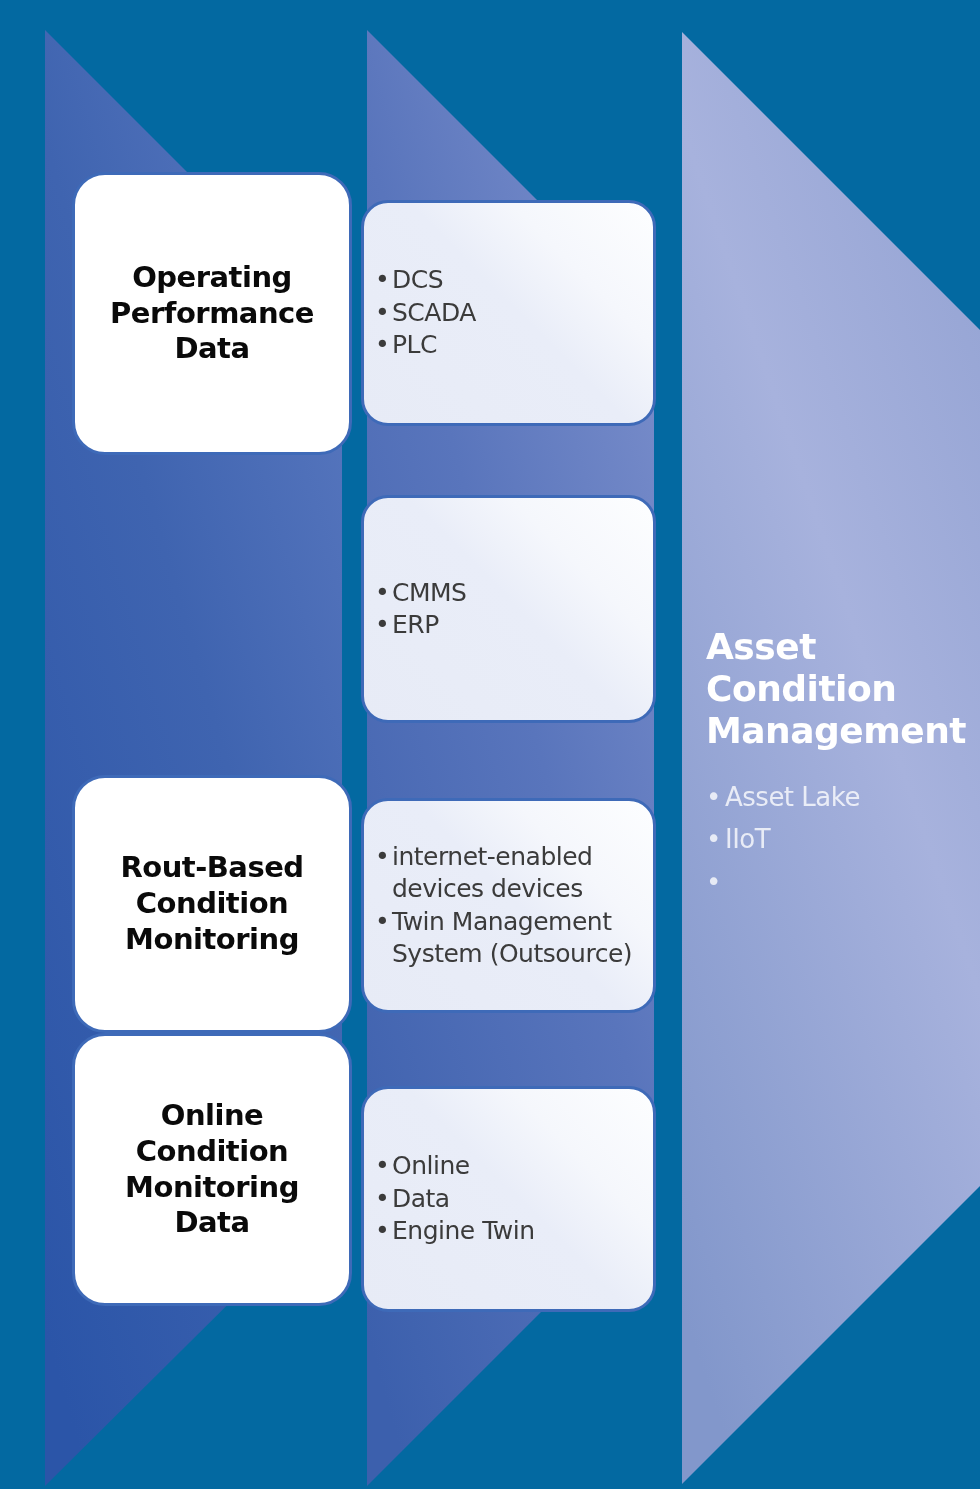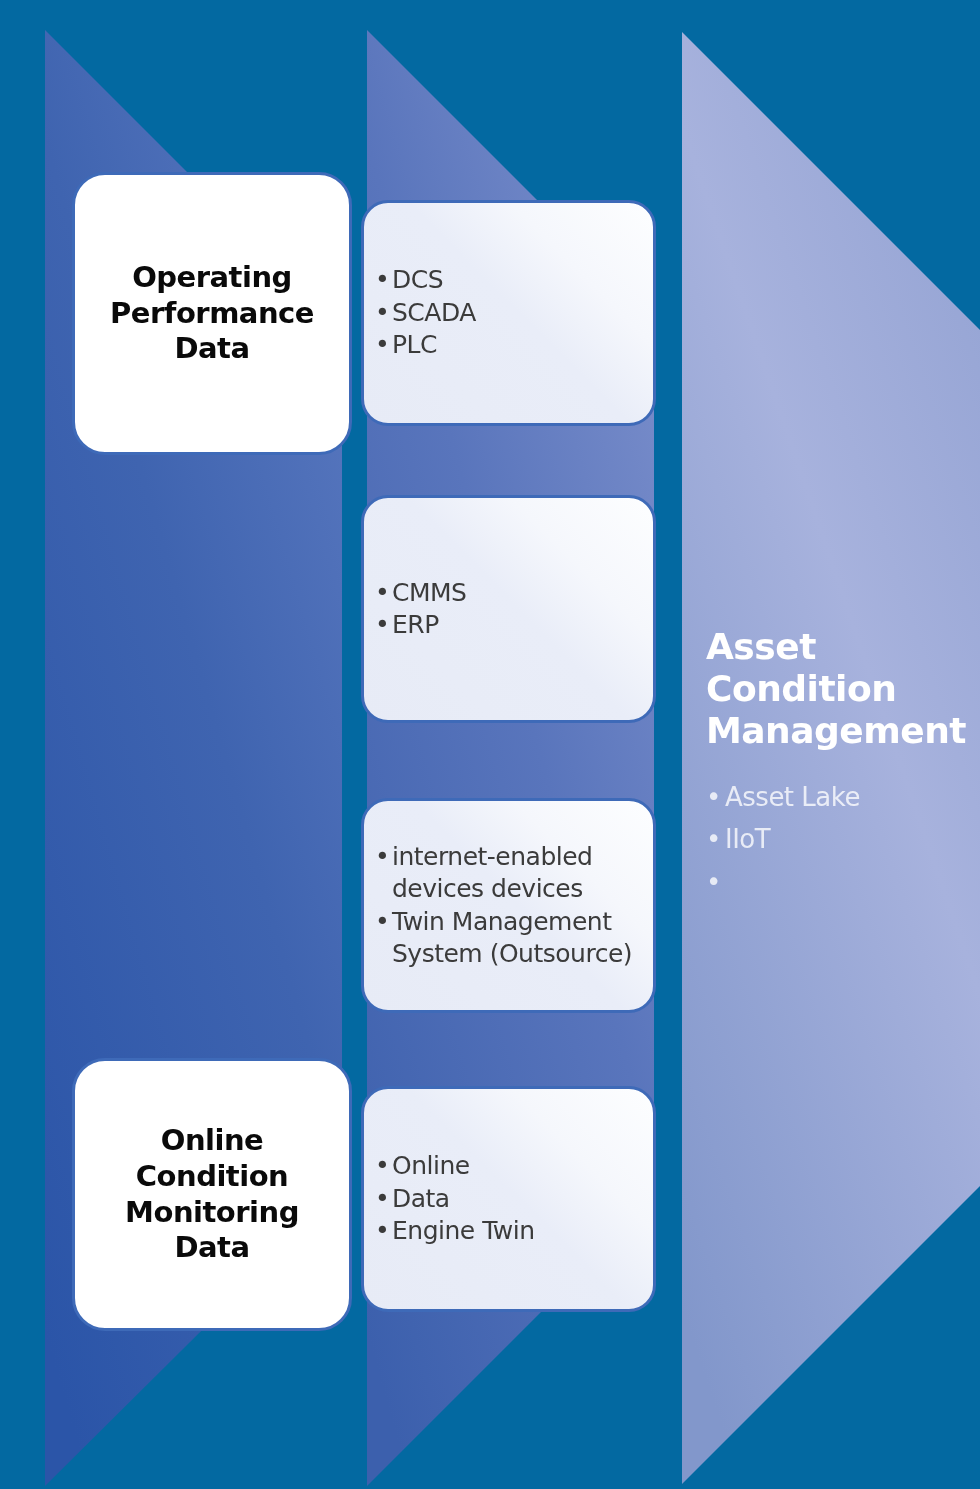--- a/index.html
+++ b/index.html
@@ -33,21 +33,21 @@
     font-size: 29px;
     line-height: 1.24;
     letter-spacing: -0.5px;
     color: #0a0a0a;
     z-index: 3;
     padding: 8px 14px;
   }
   .row-box.r1 { top: 172px;  height: 283px; }
   .row-box.r2 { top: 489px;  height: 251px; }
   .row-box.r3 { top: 775px;  height: 258px; }
-  .row-box.r4 { top: 1058px; height: 273px; }
+  .row-box.r4 { top: 1033px; height: 273px; }
 
   
   .sys-box {
     position: absolute;
     left: 361px;
     width: 295px;
     box-sizing: border-box;
     border: 3px solid #3e6ab8;
     border-radius: 27px;
     background: linear-gradient(45deg, #e7ebf6 0%, #e9edf8 52%, #f5f7fc 72%, #fdfeff 100%);
@@ -119,20 +119,23 @@
       </linearGradient>
     </defs>
     <polygon points="45,30 45,1486 342,1191 342,327" fill="url(#g1)"></polygon>
     <polygon points="367,30 367,1486 654,1199 654,317" fill="url(#g2)"></polygon>
     <polygon points="682,32 682,1484 980,1186 980,330" fill="url(#g3)"></polygon>
   </svg>
 
   <div class="row-box r1">
     <span>Operating Performance Data</span>
   </div>
+  <div class="row-box r3">
+    <span>Rout-Based Condition Monitoring</span>
+  </div>
   <div class="row-box r4">
     <span>Online Condition Monitoring Data</span>
   </div>
 
   <div class="sys-box s1">
     <ul class="blist">
       <li>
         <span class="dot">•</span>
         <span>DCS</span>
       </li>

